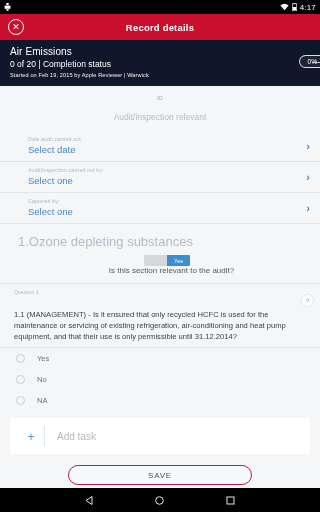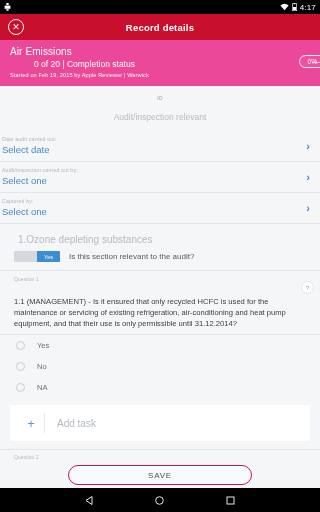--- a/index.html
+++ b/index.html
@@ -34,25 +34,25 @@
     color:#fff; font-size:9px; line-height:1; cursor:pointer;
   }
   .toolbar-title {
     position:absolute; left:0; right:0; text-align:center;
     color:#fff; font-size:9.5px; font-weight:bold; letter-spacing:.2px;
     pointer-events:none;
   }
 
   
   .rec-header {
-    background:#ec4899; color:#fff; padding:6px 10px 8px 10px;
+    background:#0f172a; color:#fff; padding:6px 10px 8px 10px;
     position:relative;
   }
   .rec-title { font-size:10px; letter-spacing:.1px; margin-bottom:2px; }
-  .rec-sub { font-size:8.5px; margin-bottom:3px;margin-left:24px; }
+  .rec-sub { font-size:8.5px; margin-bottom:3px; }
   .rec-meta { font-size:5.6px; opacity:.95; letter-spacing:.1px; }
   .progress-pill {
     position:absolute; right:-6px; top:15px;
     border:1px solid rgba(255,255,255,.85); border-radius:9px;
     padding:2px 8px; font-size:6.5px; color:#fff;
     background:rgba(255,255,255,.06);
   }
   .pill-line {
     position:absolute; right:0; top:22px; width:8px; height:1px;
     background:rgba(255,255,255,.7);
@@ -68,37 +68,38 @@
   .id-label { font-size:5px; color:#9aa3ad; letter-spacing:.3px; }
   .id-value { font-size:11px; color:#222; font-weight:bold; margin-top:1px; }
 
   .section-caption {
     text-align:center; font-size:8.5px; color:#b4bcc4;
     padding:7px 0 9px 0;
   }
 
   
   .form-row {
-    background:#f4f6f8; padding:5px 10px 6px 2px;
+    background:#f4f6f8; padding:5px 10px 6px 28px;
     border-bottom:1px solid #e3e7ea; position:relative; cursor:pointer;
   }
   .form-label { font-size:5.2px; color:#b0b8c0; letter-spacing:.15px; }
   .form-value { font-size:9.5px; color:#4a86c8; margin-top:2px; }
   .chev {
     position:absolute; right:10px; top:50%; transform:translateY(-50%);
     color:#4a86c8; font-size:11px; font-weight:bold;
   }
 
   
   .sect-title {
-    font-size:10px; color:#b4bcc4; padding:10px 0 4px 18px;
+    font-size:13px; color:#b4bcc4; padding:10px 0 4px 18px;
   }
   .toggle-row {
     display:flex; align-items:center; padding:2px 0 8px 14px;
     border-bottom:1px solid #e3e7ea;
+    flex-direction:column;
   }
   .seg {
     display:flex; width:46px; height:11px; border-radius:1px;
     overflow:hidden; cursor:pointer; flex:none;
   }
   .seg-off { flex:1; background:#d5d9dd; }
   .seg-on {
     flex:1; background:#3b8ed0; color:#fff; font-size:5.5px;
     display:flex; align-items:center; justify-content:center;
   }

